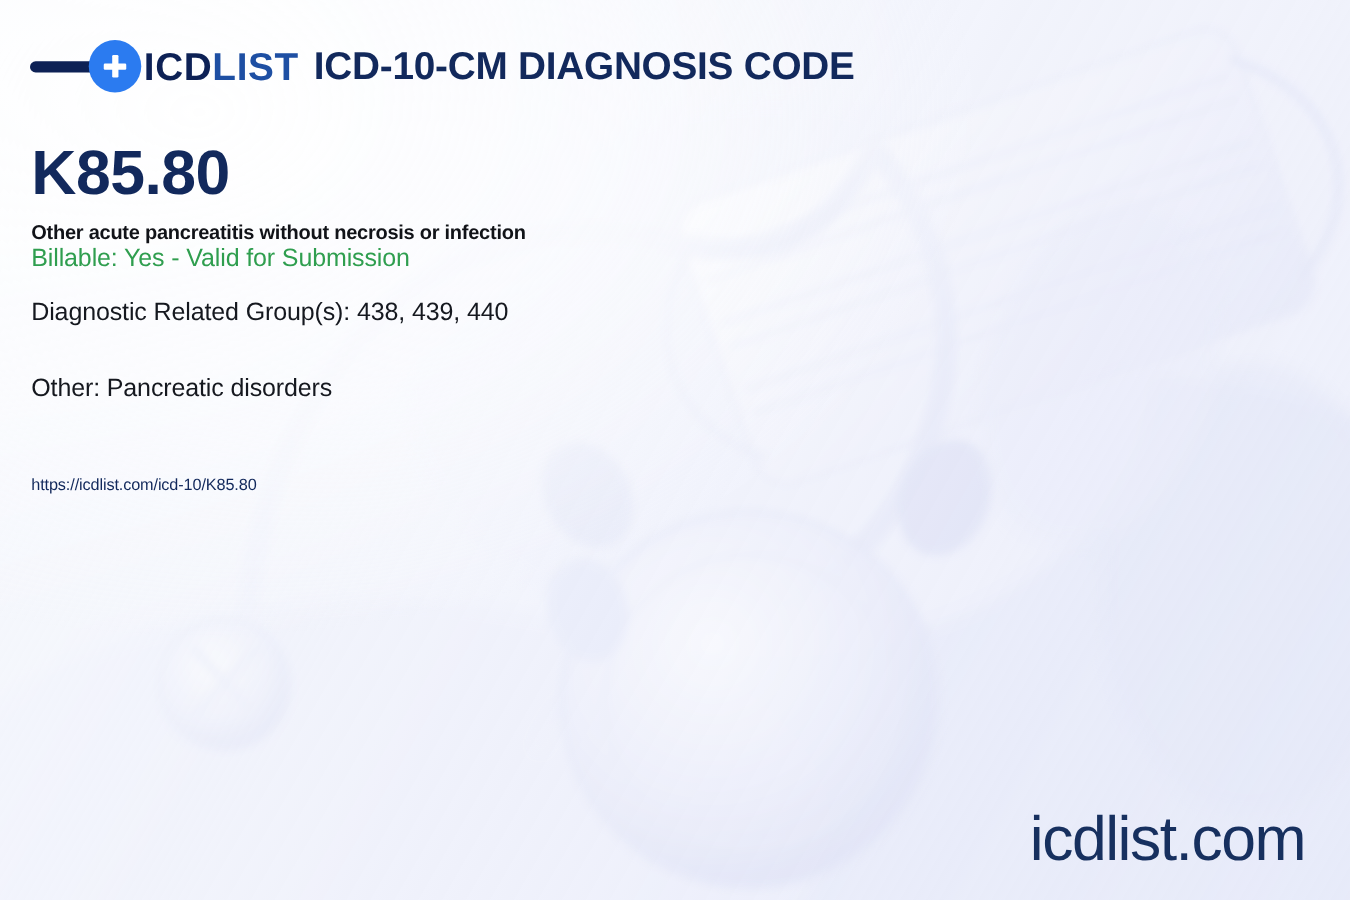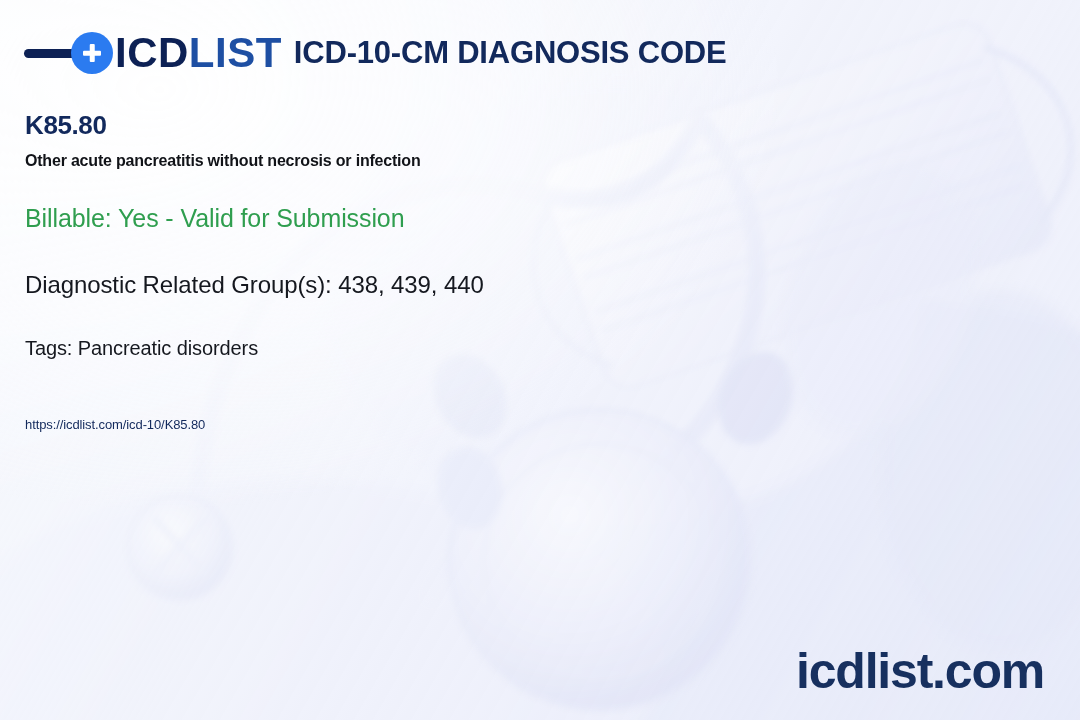--- a/index.html
+++ b/index.html
@@ -84,21 +84,21 @@
     left: 50%; top: 50%;
     width: 18px; height: 4.5px;
     transform: translate(-50%, -50%);
   }
   .brand-plus::after {
     left: 50%; top: 50%;
     width: 4.5px; height: 18px;
     transform: translate(-50%, -50%);
   }
   .brand-word {
-    font-size: 42px;
+    font-size: 31px;
     font-weight: 700;
     letter-spacing: 0.5px;
     line-height: 1;
     margin-left: 2px;
   }
   .brand-word .w1 { color: #0d2155; }
   .brand-word .w2 { color: #1e4fa3; }
 
   .header-title {
     margin-left: 12px;
@@ -110,43 +110,42 @@
   }
 
   
   .content {
     position: absolute;
     left: 25px;
     top: 112px;
     width: 960px;
   }
   .code {
-    font-size: 26px;
+    font-size: 50px;
     font-weight: 700;
     color: #12295c;
     line-height: 1.05;
     letter-spacing: -0.4px;
   }
   .desc {
     margin-top: 13px;
     font-size: 16px;
     font-weight: 700;
     color: #111318;
     letter-spacing: -0.2px;
   }
   .billable {
-    margin-top: 34px;
-    font-size: 25px;
+    font-size: 20px;
     font-weight: 400;
     color: #2f9e4f;
     letter-spacing: -0.1px;
   }
   .drg {
-    margin-top: 38px;
-    font-size: 24px;
+    margin-top: 20px;
+    font-size: 20px;
     font-weight: 400;
     color: #15181f;
     letter-spacing: -0.1px;
   }
   .tags {
     margin-top: 38px;
     font-size: 20px;
     font-weight: 400;
     color: #15181f;
     letter-spacing: -0.1px;
@@ -158,21 +157,21 @@
     color: #12295c;
     letter-spacing: -0.1px;
   }
 
   
   .footer-mark {
     position: absolute;
     right: 36px;
     bottom: 24px;
     font-size: 50px;
-    font-weight: 700;
+    font-weight: 400;
     color: #17305f;
     letter-spacing: -1.2px;
     line-height: 1;
   }
 </style>
 </head>
 <body>
 
 <div id="page">
 
@@ -264,19 +263,19 @@
       <span class="brand-word"><span class="w1">ICD</span><span class="w2">LIST</span></span>
     </div>
     <div class="header-title">ICD-10-CM DIAGNOSIS CODE</div>
   </div>
 
   <div class="content">
     <div class="code">K85.80</div>
     <div class="desc">Other acute pancreatitis without necrosis or infection</div>
     <div class="billable">Billable: Yes - Valid for Submission</div>
     <div class="drg">Diagnostic Related Group(s): 438, 439, 440</div>
-    <div class="tags">Tags: Pancreatic disorders</div>
+    <div class="tags">Other: Pancreatic disorders</div>
     <div class="url">https://icdlist.com/icd-10/K85.80</div>
   </div>
 
   <div class="footer-mark">icdlist.com</div>
 
 </div>
 
 </body></html>

